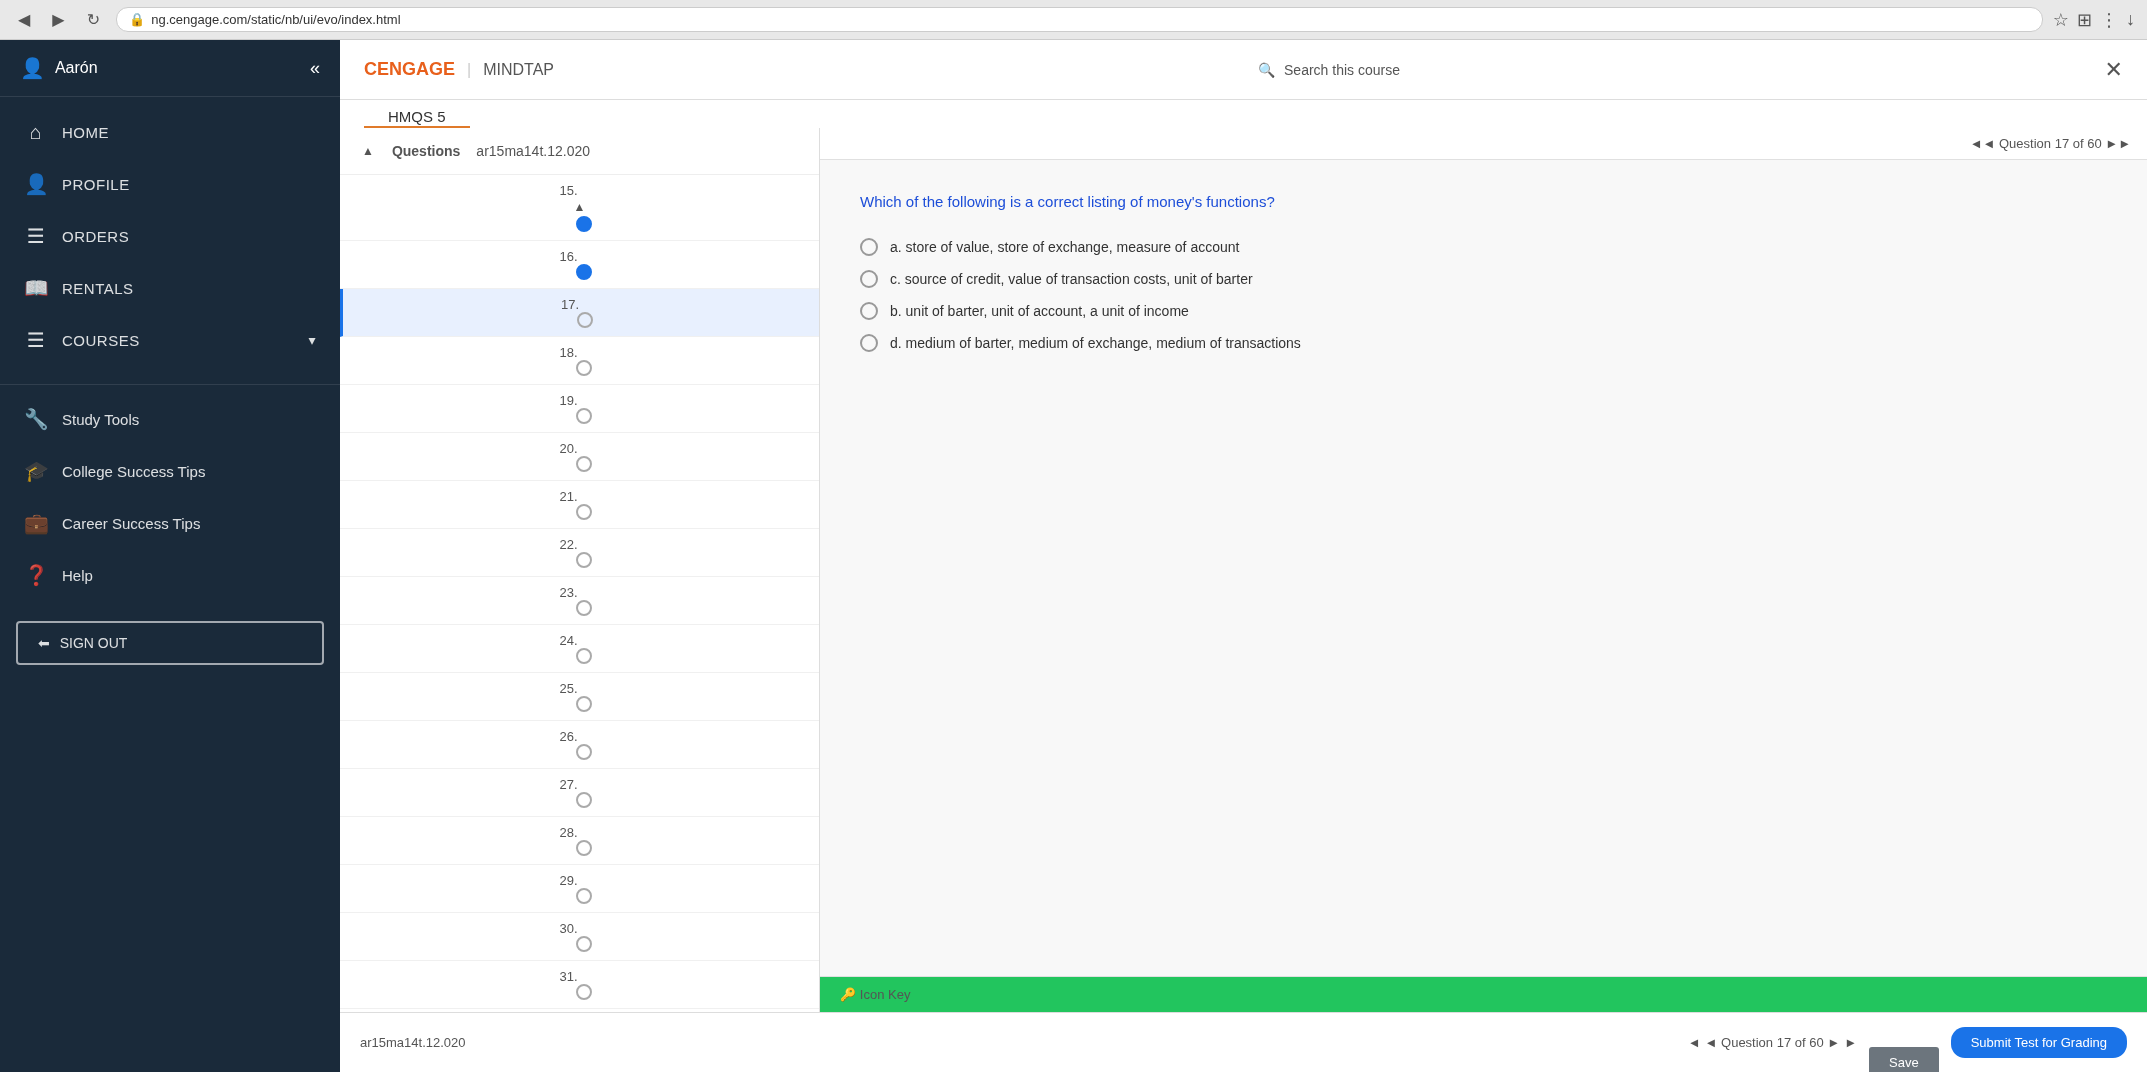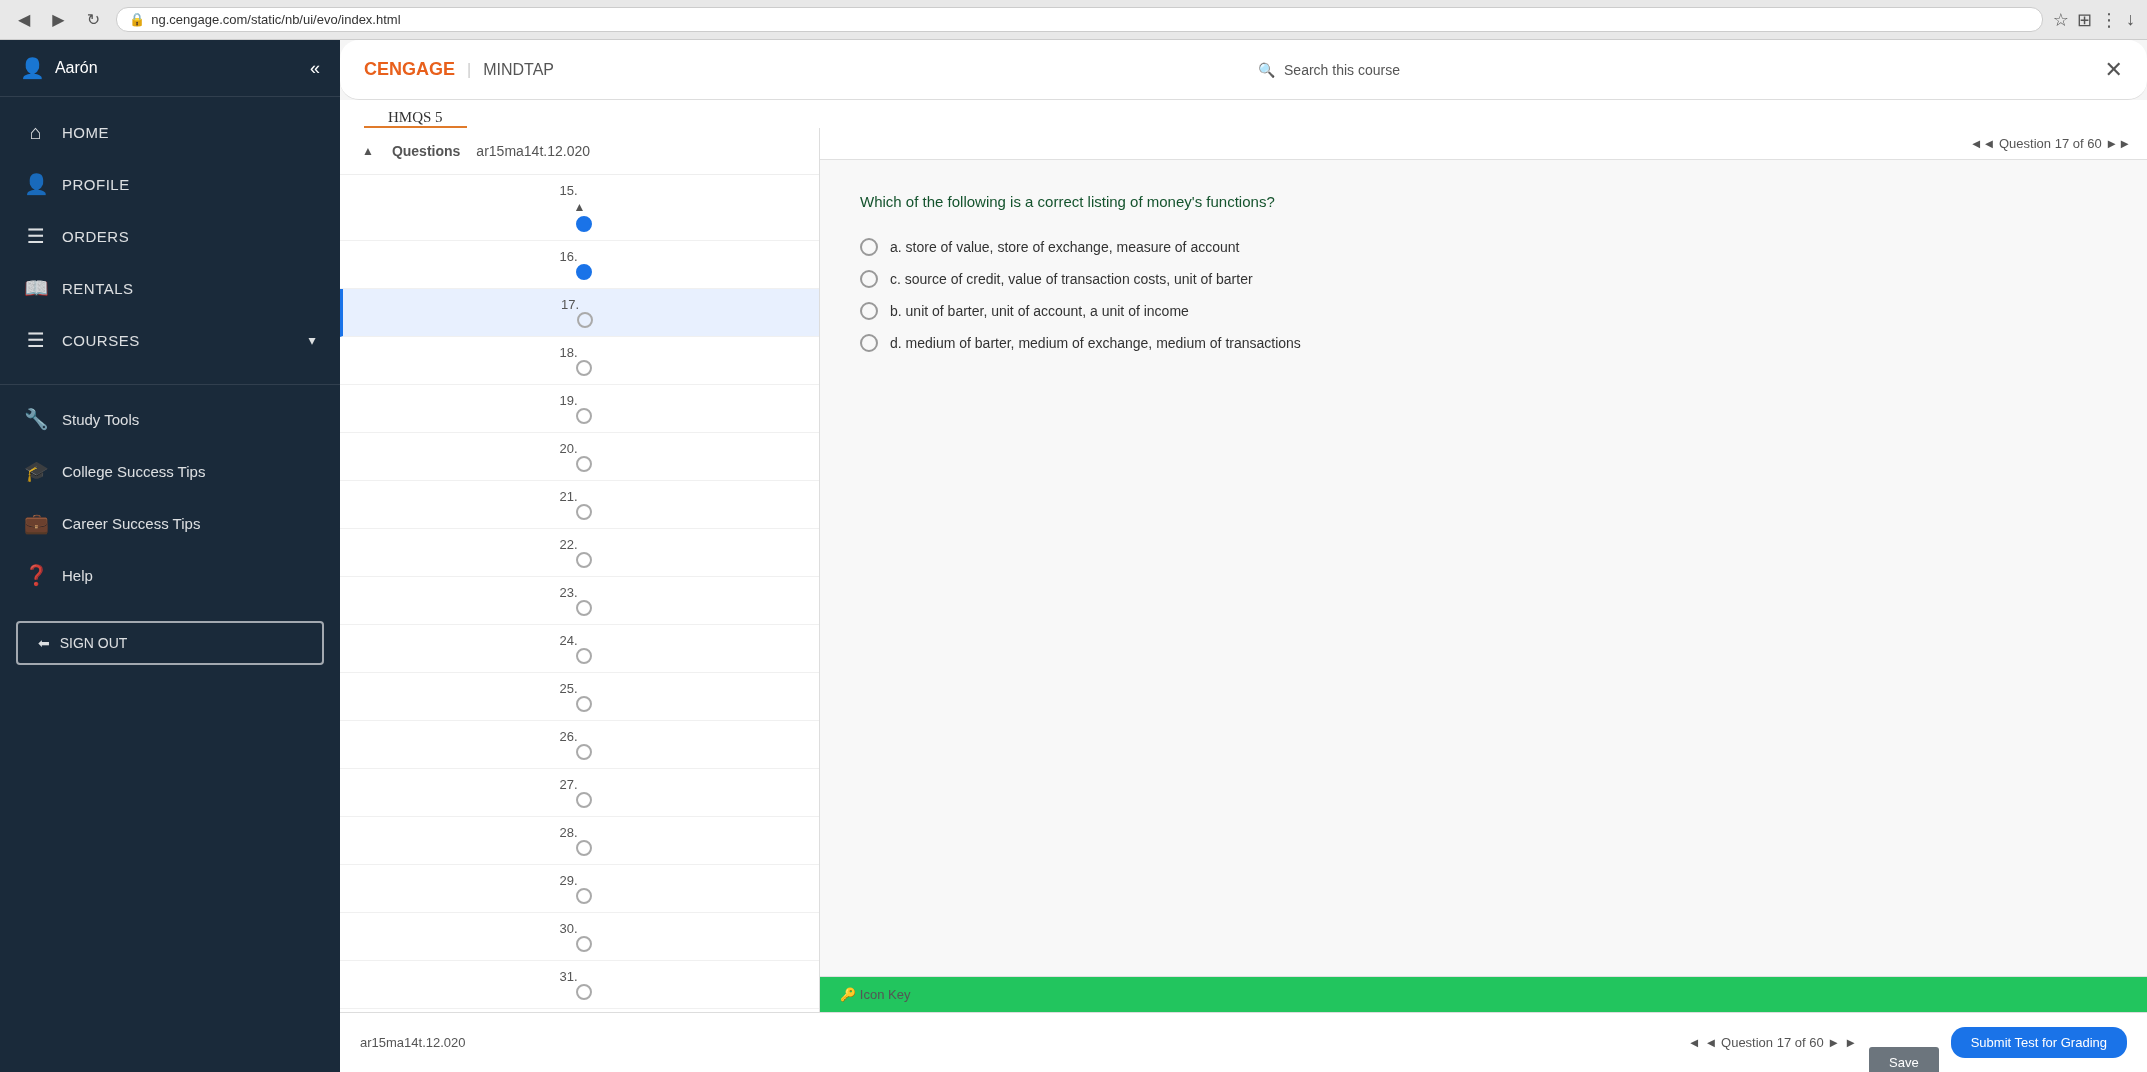--- a/index.html
+++ b/index.html
@@ -152,21 +152,20 @@
     
     .content-header {
       background: white;
       border-bottom: 1px solid #ddd;
       padding: 0 24px;
       display: flex;
       align-items: center;
       justify-content: space-between;
       height: 60px;
       flex-shrink: 0;
-      border-radius: 19px;
     }
     .content-header-logo {
       display: flex;
       align-items: center;
       gap: 8px;
       font-size: 16px;
     }
     .cengage-logo {
       color: #e8601c;
       font-weight: bold;
@@ -313,21 +312,21 @@
       color: #555;
       font-size: 13px;
     }
     .question-content {
       flex: 1;
       padding: 30px 40px;
       overflow-y: auto;
     }
     .question-text {
       font-size: 15px;
-      color: #14532d;
+      color: #1d4ed8;
       margin-bottom: 24px;
       line-height: 1.6;
     }
     .answer-option {
       display: flex;
       align-items: center;
       gap: 12px;
       margin-bottom: 14px;
       font-size: 14px;
       color: #333;
@@ -485,21 +484,21 @@
         <span class="separator">|</span>
         <span class="mindtap-logo">MINDTAP</span>
       </div>
       <button class="search-course-btn">
         <span>🔍</span>
         <span>Search this course</span>
       </button>
       <button class="close-btn">✕</button>
     </div>
 
-    <div style="background: white; padding: 0 24px; font-family: Liberation Serif, serif;">
+    <div style="background: white; padding: 0 24px;">
       <div class="breadcrumb-bar">
         <span class="breadcrumb-text">HMQS 5</span>
       </div>
     </div>
 
     <div class="content-body">
 
       <div class="questions-panel">
         <div class="questions-header">
           <button class="question-collapse-btn">▲</button>

